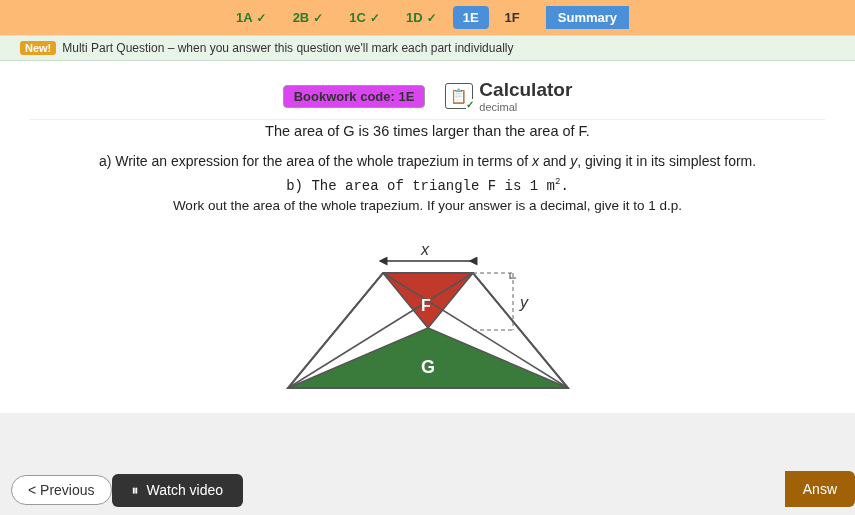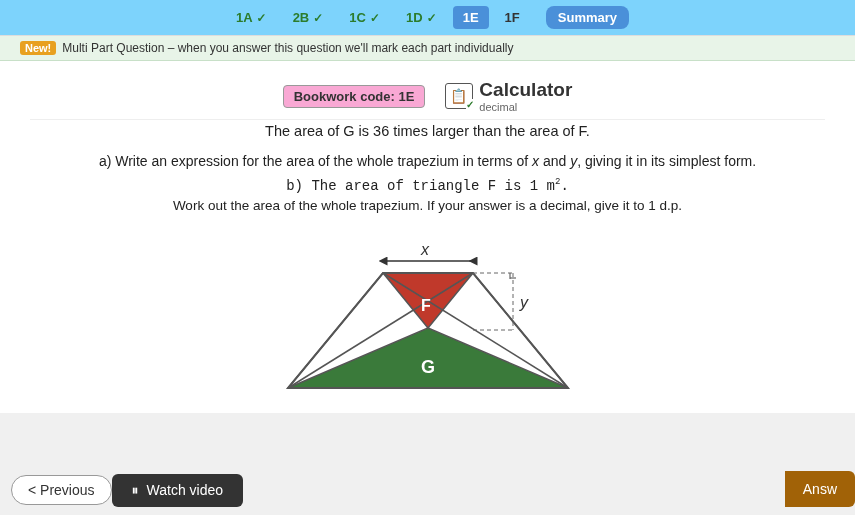--- a/index.html
+++ b/index.html
@@ -7,21 +7,21 @@
       font-family: Arial, sans-serif;
       background: #f0f0f0;
       width: 855px;
       height: 515px;
       overflow: hidden;
       position: relative;
     }
 
     
     .top-nav {
-      background: #7dd3fc;
+      background: #fdba74;
       border-bottom: 1px solid #ddd;
       display: flex;
       align-items: center;
       justify-content: center;
       padding: 6px 10px;
       gap: 6px;
     }
     .nav-tab {
       display: flex;
       align-items: center;
@@ -42,21 +42,21 @@
     }
     .nav-tab .check {
       color: #2c7c2c;
       font-size: 12px;
     }
     .summary-btn {
       padding: 4px 12px;
       background: #4a90d9;
       color: #fff;
       border: none;
-      border-radius: 8px;
+      border-radius: 0;
       font-size: 13px;
       font-weight: 600;
       cursor: pointer;
       margin-left: 10px;
     }
 
     
     .badge-row {
       background: #e8f4e8;
       border-bottom: 1px solid #c8e0c8;
@@ -86,21 +86,21 @@
       padding: 6px 0;
       border-bottom: 1px solid #eee;
     }
     .bookwork-code {
       border: 1px solid #999;
       border-radius: 4px;
       padding: 3px 10px;
       font-size: 13px;
       font-weight: 600;
       color: #333;
-      background: #f9a8d4;
+      background: #d946ef;
     }
     .calculator-box {
       display: flex;
       align-items: center;
       gap: 6px;
       font-size: 12px;
       color: #333;
     }
     .calc-icon {
       width: 28px;

